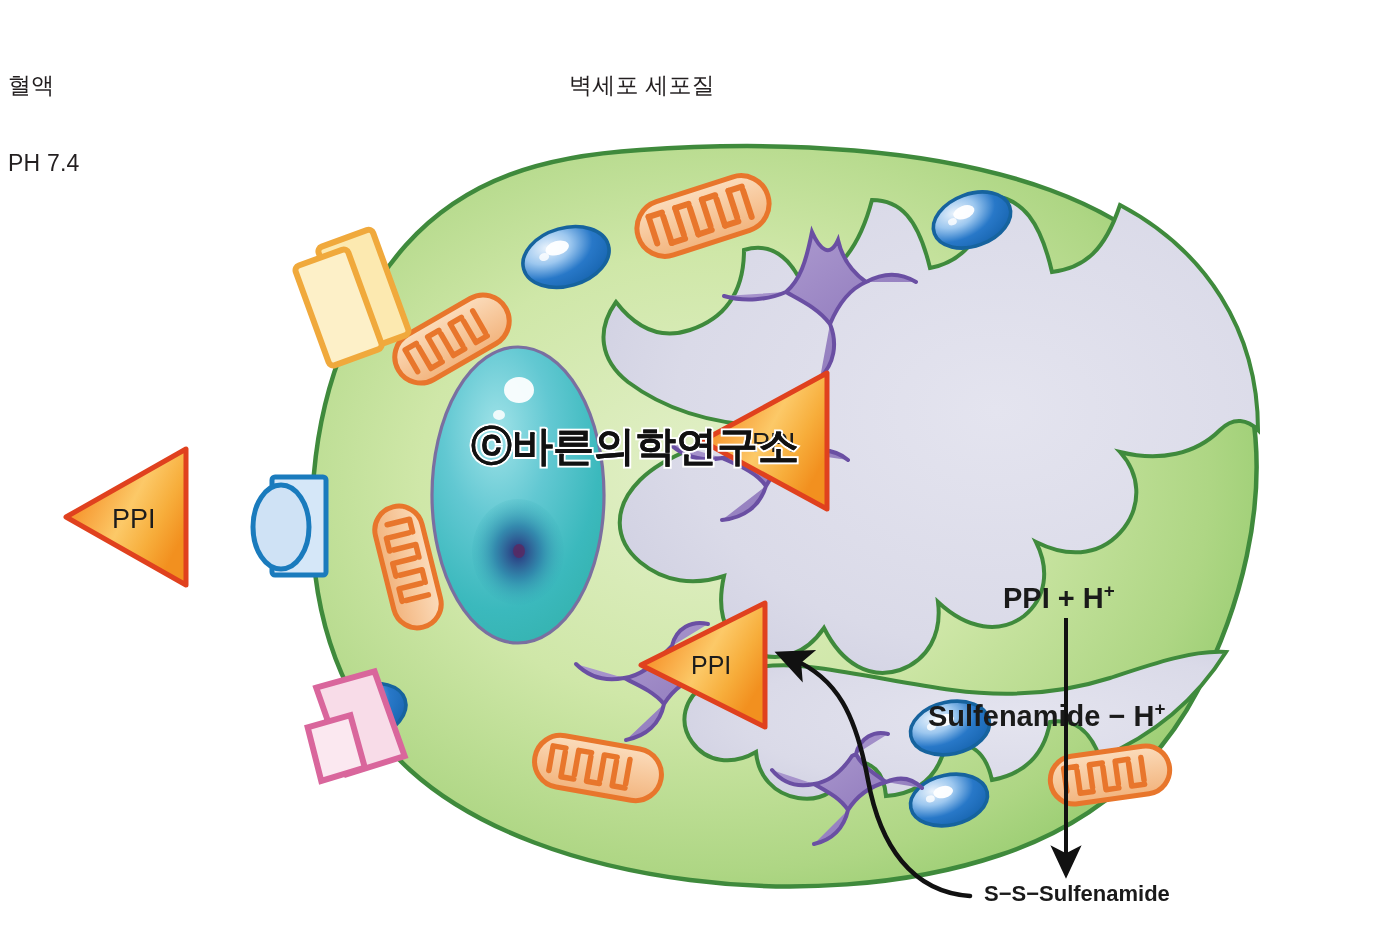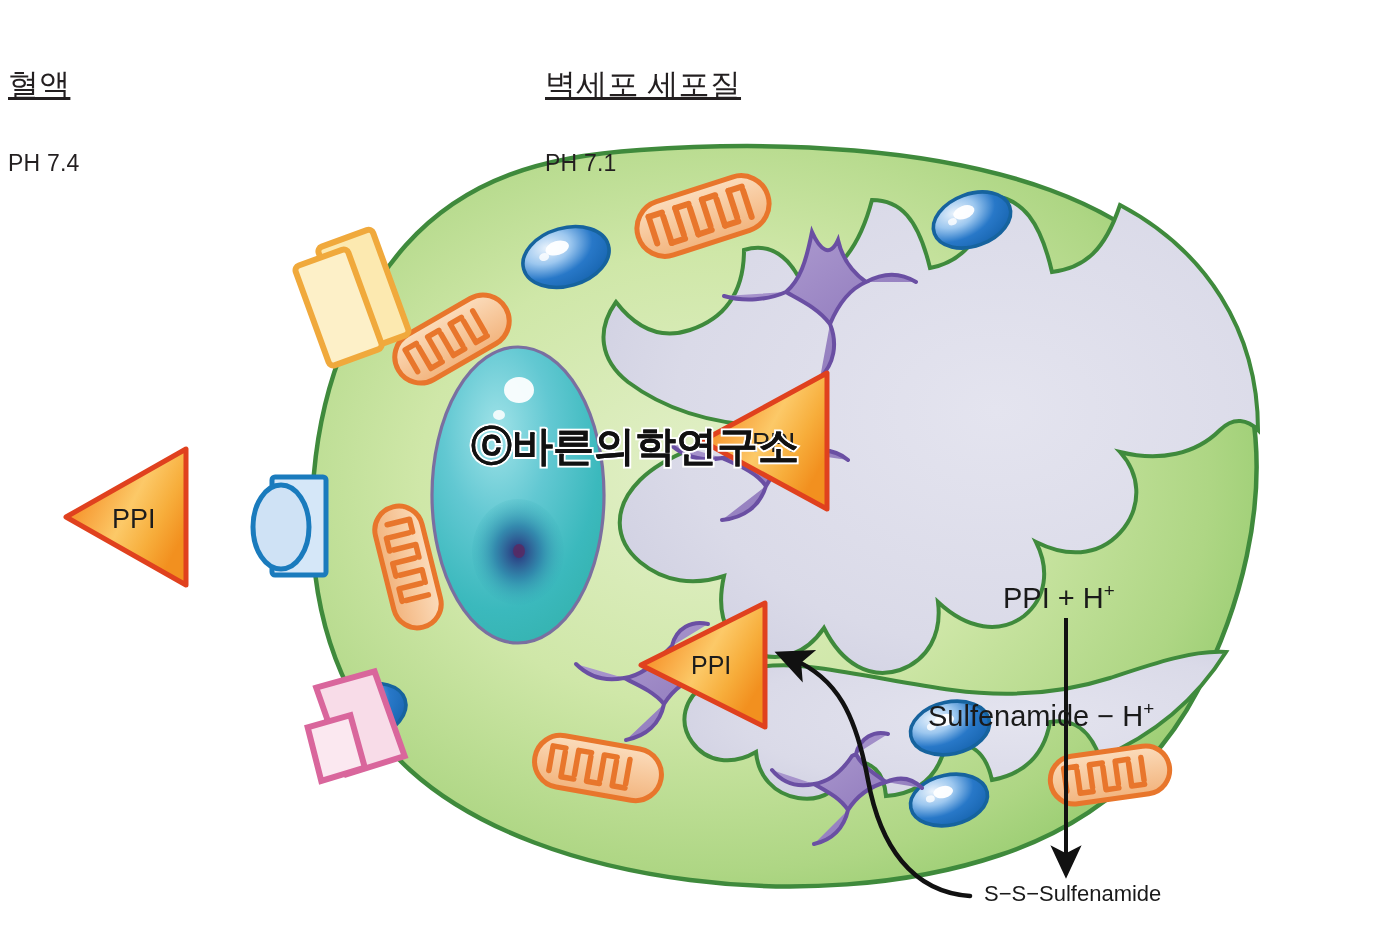--- a/index.html
+++ b/index.html
@@ -7,27 +7,27 @@
   body{
     width:1376px;height:944px;position:relative;overflow:hidden;
     font-family:"Liberation Sans","DejaVu Sans",sans-serif;
     color:#231f20;
   }
   #stage{position:absolute;left:0;top:0;width:1376px;height:944px;}
   svg#scene{position:absolute;left:0;top:0;width:1376px;height:944px;}
 
   .hdr{position:absolute;white-space:pre;color:#231f20;}
   .hdr .ln{display:block;font-size:23px;line-height:42px;font-weight:400;letter-spacing:.2px;}
-  .hdr .ln.ko{font-size:31px;text-decoration:underline;}
+  .hdr .ln.ko{font-size:23px;}
 
   #lbl-blood{left:8px;top:28px;}
-  #lbl-cyto{left:545px;top:28px;}
+  #lbl-cyto{left:569px;top:28px;}
   #lbl-canal{left:1040px;top:28px;}
 
-  .chem{position:absolute;white-space:nowrap;font-weight:normal;color:#1a1a1a;}
+  .chem{position:absolute;white-space:nowrap;font-weight:bold;color:#1a1a1a;}
   #chem-ppi-h{left:1003px;top:580px;font-size:29px;}
   #chem-sulf{left:928px;top:698px;font-size:29px;text-align:center;}
   #chem-ssulf{left:984px;top:881px;font-size:22px;}
   .chem sup{font-size:0.65em;vertical-align:super;}
 
   .ppi-label{font-family:"Liberation Sans","DejaVu Sans",sans-serif;
     font-size:27px;fill:#1c1c1c;font-weight:400;}
   .ppi-label.sm{font-size:25px;}
 
   .wmark{position:absolute;left:471px;top:419px;font-size:41px;white-space:nowrap;
@@ -325,21 +325,20 @@
     </g>
   </svg>
 
   <div class="hdr" id="lbl-blood">
     <span class="ln ko">혈액</span>
     <span class="ln">PH 7.4</span>
   </div>
 
   <div class="hdr" id="lbl-cyto">
     <span class="ln ko">벽세포 세포질</span>
-    <span class="ln">PH 7.1</span>
   </div>
 
 
   <div class="chem" id="chem-ppi-h">
     <span>PPI + H</span><sup>+</sup>
   </div>
 
   <div class="chem" id="chem-sulf">
     <span>Sulfenamide − H</span><sup>+</sup>
   </div>

